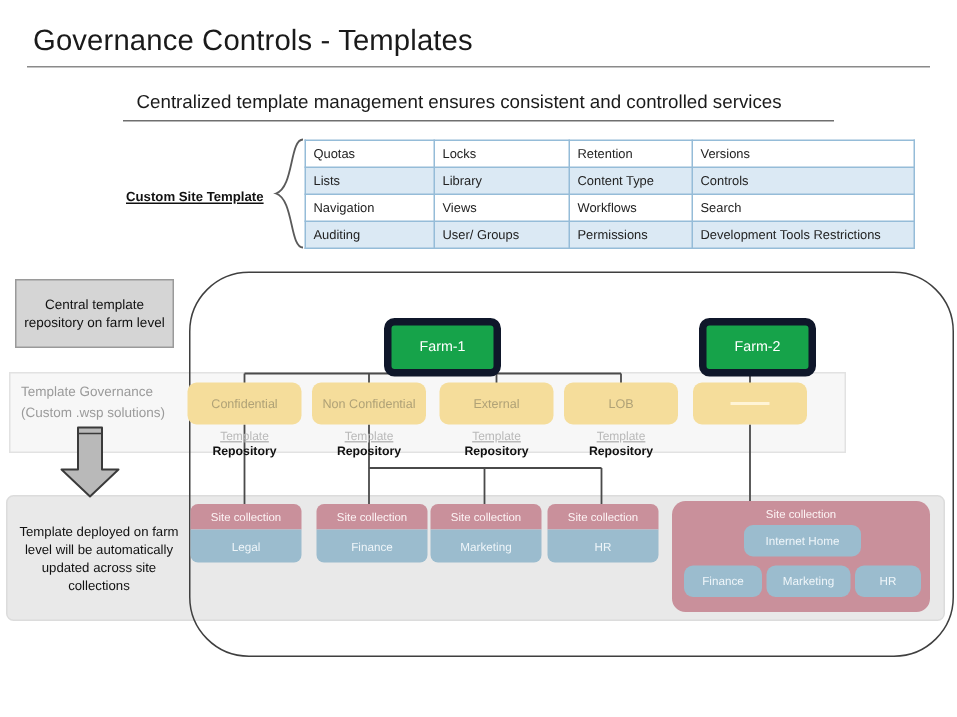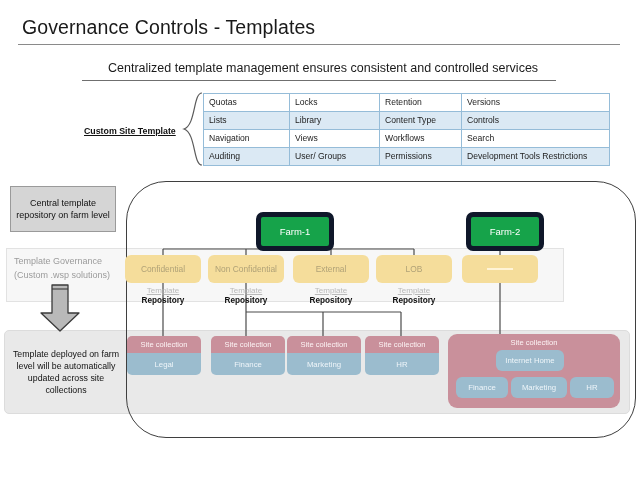--- a/index.html
+++ b/index.html
@@ -4,21 +4,21 @@
 <style>
   html,body{margin:0;padding:0;background:#ffffff;}
   body{width:638px;height:478px;position:relative;overflow:hidden;
        font-family:"Liberation Sans", sans-serif;color:#222;}
   .canvas{position:absolute;left:0;top:0;width:638px;height:478px;}
 
   
   .page-title{position:absolute;left:22px;top:16px;font-size:19.5px;color:#1a1a1a;
               letter-spacing:.1px;white-space:nowrap;}
   .title-rule{position:absolute;left:18px;top:44px;width:602px;height:1px;background:#8a8a8a;}
-  .subtitle{position:absolute;left:108px;top:61px;font-size:12.5px;color:#1a1a1a;white-space:nowrap;}
+  .subtitle{position:absolute;left:91px;top:61px;font-size:12.5px;color:#1a1a1a;white-space:nowrap;}
   .subtitle-rule{position:absolute;left:82px;top:80px;width:474px;height:1px;background:#6f6f6f;}
 
   
   .ctrl-table{position:absolute;left:203px;top:93px;width:406px;border-collapse:collapse;
               table-layout:fixed;border-radius:31px;}
   .ctrl-table td{border:1px solid #95bcd8;font-size:8.6px;color:#222;padding:3px 5px;
                  height:11px;line-height:11px;white-space:nowrap;overflow:hidden;}
   .ctrl-table tr:nth-child(odd) td{background:#ffffff;}
   .ctrl-table tr:nth-child(even) td{background:#dbe9f4;}
   .ctrl-table col.c0{width:86px}.ctrl-table col.c1{width:90px}
@@ -73,21 +73,21 @@
              font-size:7.6px;color:#fdf4f5;}
   .sc .sc-bd{height:22px;background:#9bbcce;border-radius:0 0 5px 5px;
              display:flex;align-items:center;justify-content:center;
              font-size:7.8px;color:#eef5f9;}
 
   
   .g2{position:absolute;left:448px;top:334px;width:172px;height:74px;
       background:#c9909b;border-radius:9px;}
   .g2-title{position:absolute;left:0;top:4px;width:172px;text-align:center;
             font-size:7.6px;color:#fdf4f5;}
-  .g2-home{position:absolute;left:48px;top:16px;width:68px;height:21px;background:#9bbcce;
+  .g2-home{position:absolute;left:48px;top:16px;width:78px;height:21px;background:#9bbcce;
            border-radius:6px;display:flex;align-items:center;justify-content:center;
            font-size:7.8px;color:#eef5f9;}
   .g2-sub{position:absolute;top:43px;height:21px;background:#9bbcce;border-radius:6px;
           display:flex;align-items:center;justify-content:center;font-size:7.8px;color:#eef5f9;}
 
   
   .wires{position:absolute;left:0;top:0;width:638px;height:478px;pointer-events:none;}
 </style>
 </head>
 <body>

